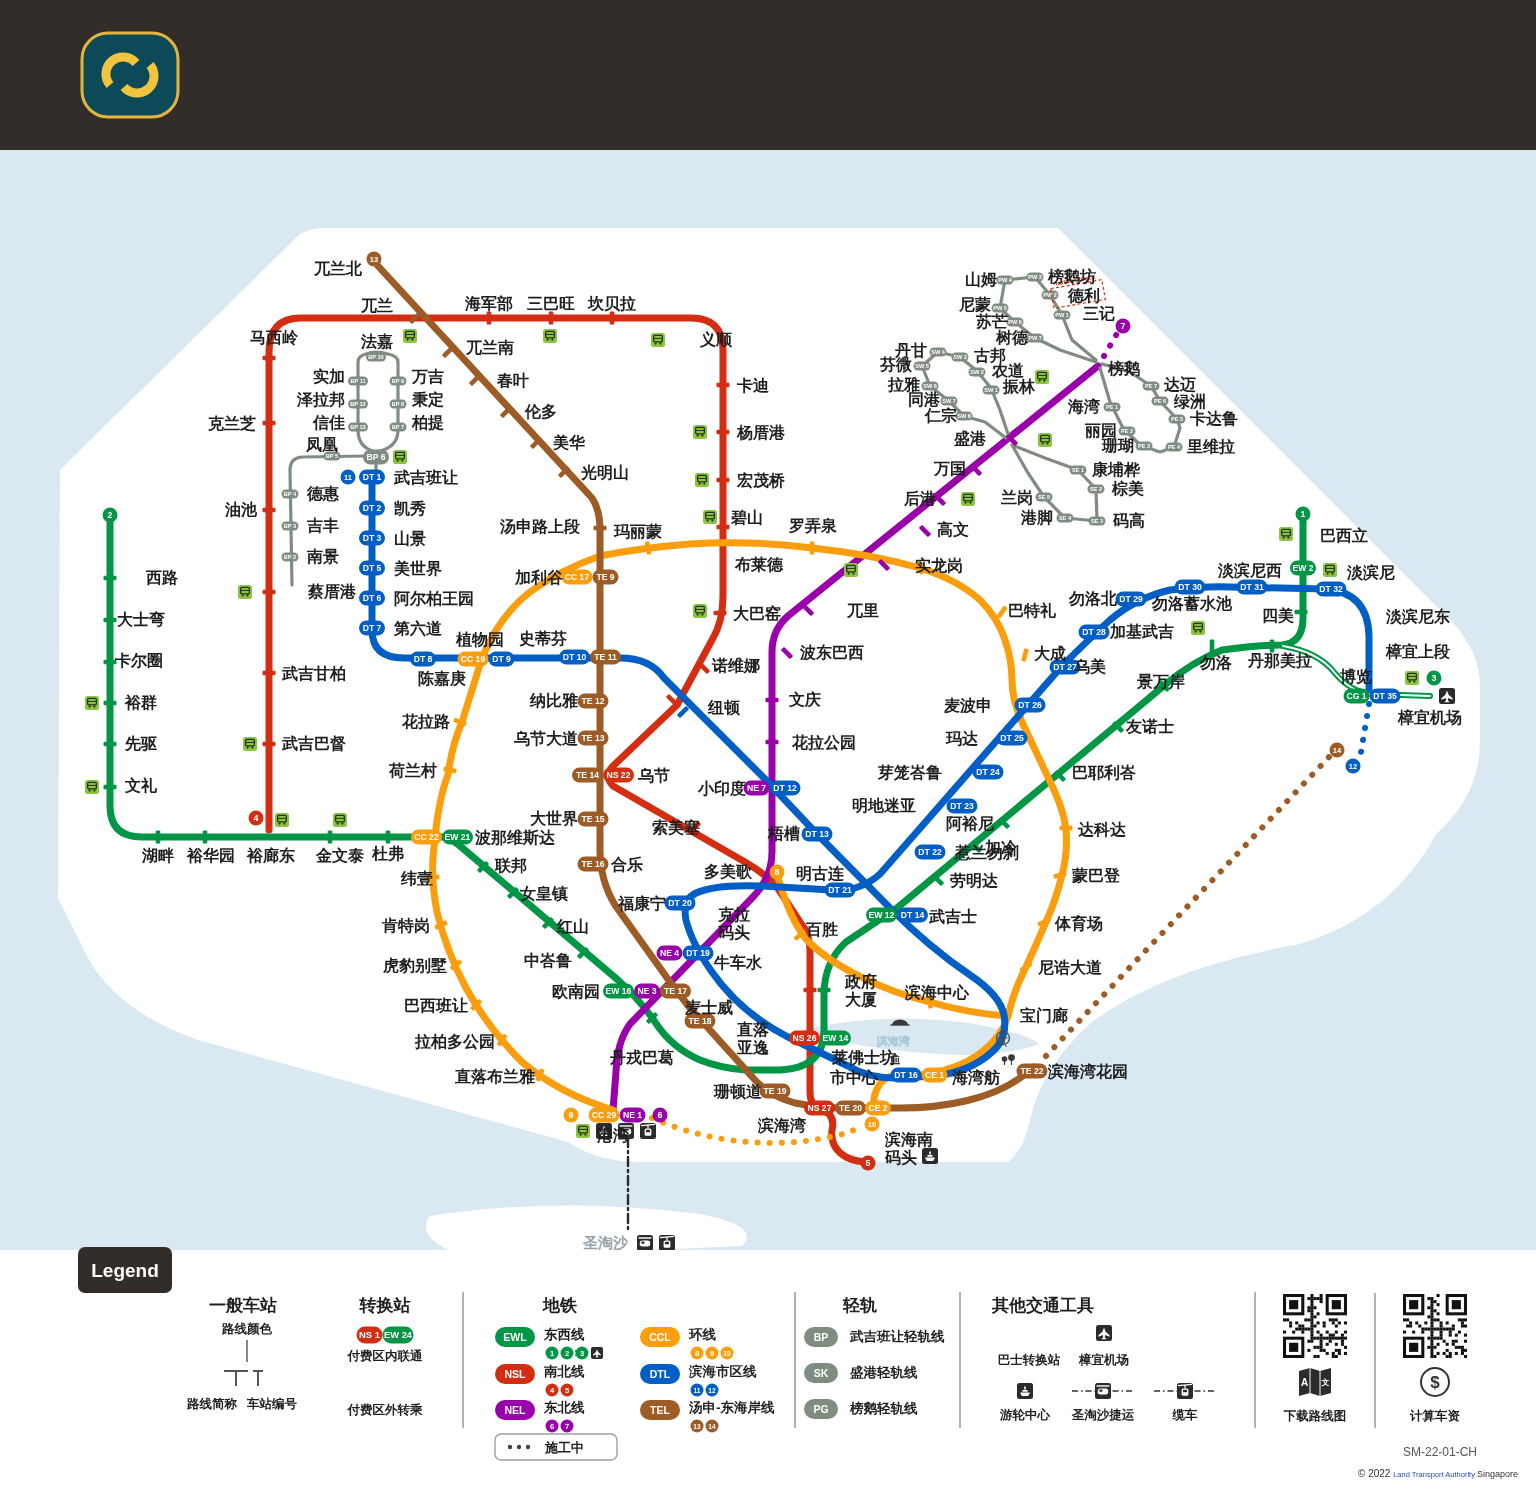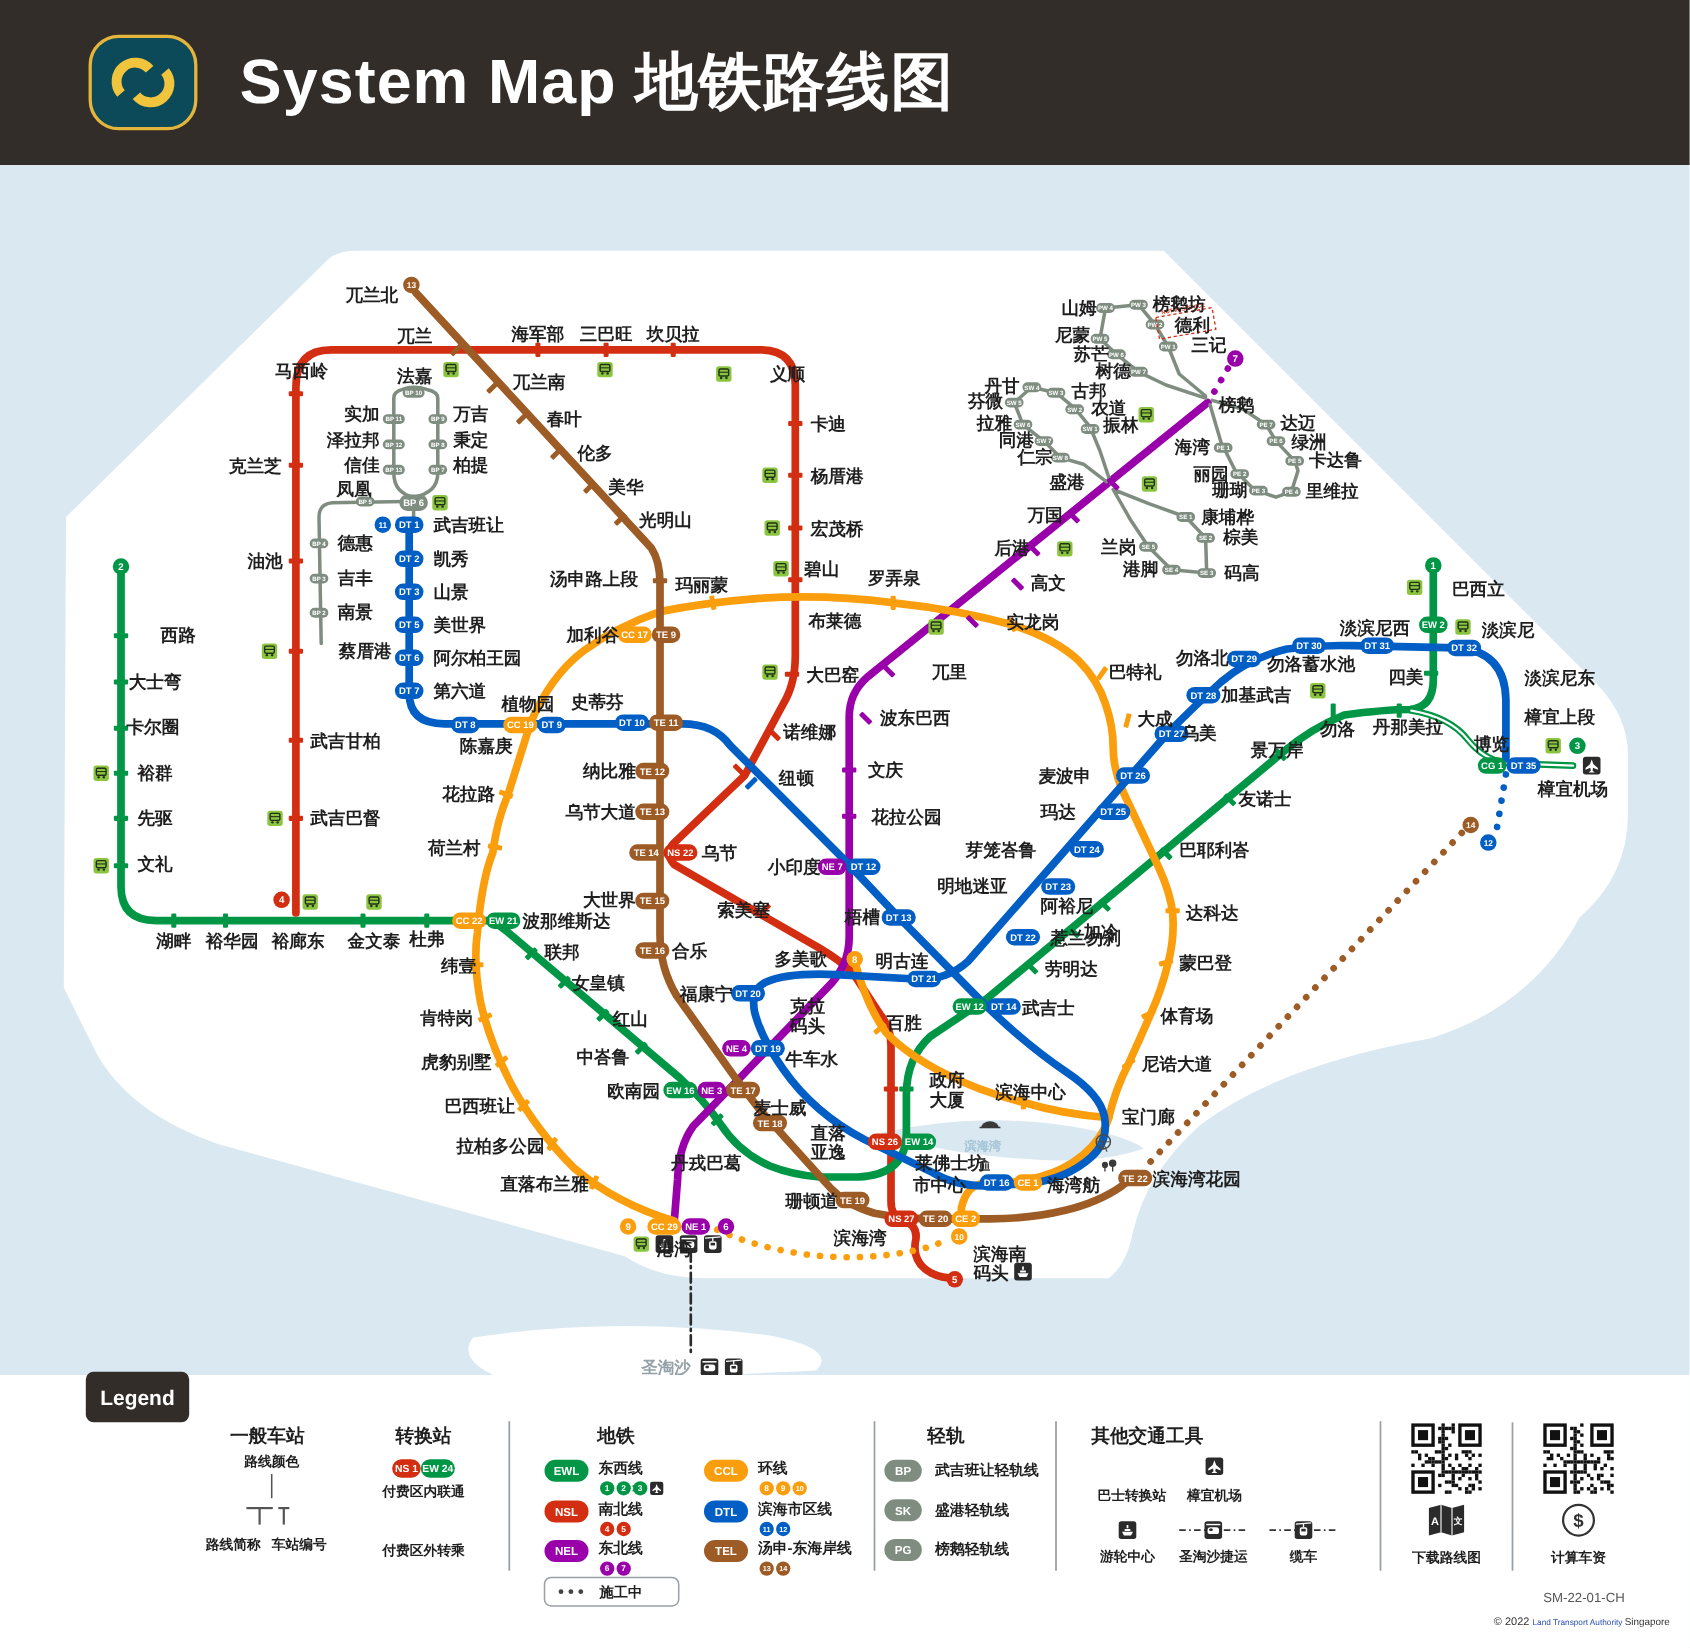--- a/index.html
+++ b/index.html
@@ -12,21 +12,20 @@
 </style>
 </head>
 <body>
 
 <div id="hdr">
   <svg class="logo" width="104" height="92" viewBox="-52 -46 104 92">
     <rect x="-48" y="-42" width="96" height="84" rx="26" fill="#0d4a59" stroke="#e3b53c" stroke-width="3"></rect>
     <path d="M -20,10 A 13,13 0 1 1 6,-12" fill="none" stroke="#f0c53d" stroke-width="9"></path>
     <path d="M 20,-10 A 13,13 0 1 1 -6,12" fill="none" stroke="#f0c53d" stroke-width="9"></path>
   </svg>
-  <div class="ttl">System Map 地铁路线图</div>
 </div>
 
 <svg id="mapsvg" width="1536" height="1348" viewBox="0 150 1536 1348">
     <rect x="0" y="150" width="1536" height="1100" fill="#d9e8f1"></rect>
     <path d="M 60,470 L 300,234 Q 310,228 324,228 L 1058,228 L 1452,622 Q 1480,652 1480,686 L 1480,740 Q 1480,796 1436,834 Q 1392,916 1300,944 Q 1164,968 1092,1022 Q 1042,1066 1030,1120 Q 1024,1150 1008,1162 L 640,1162 Q 598,1162 568,1142 L 198,1040 Q 118,1012 88,958 L 58,898 Z" fill="#ffffff"></path>
     <path d="M 430,1216 Q 560,1196 700,1214 Q 762,1226 742,1246 L 470,1258 Q 412,1240 430,1216 Z" fill="#ffffff"></path>
     <path d="M 800,1030 Q 880,1012 960,1022 Q 1020,1030 1040,1044 Q 1000,1058 940,1054 Q 860,1050 800,1030 Z" fill="#d9e8f1"></path>
     <text x="877" y="1045" font-size="11" font-weight="600" fill="#a9c8da" text-anchor="start">滨海湾</text>
     <path d="M 269,830 L 269,352 Q 269,318 301,318 L 691,318 Q 723,318 723,350 L 723,596 Q 723,622 712,640 L 677,705 L 612,767 Q 604,776 613,786 L 745,862 Q 762,872 775,884 L 800,922 Q 810,934 810,950 L 810,1092 Q 810,1106 820,1109 Q 836,1114 832,1130 Q 830,1148 846,1157 Q 856,1162 868,1162" fill="none" stroke="#d42e12" stroke-width="7" stroke-linecap="round" stroke-linejoin="round"></path>
     <path d="M 110,518 L 110,806 Q 110,837 142,837 L 448,837 L 460,846 L 618,980 Q 640,1000 655,1022 Q 672,1048 700,1060 Q 720,1068 745,1070 L 780,1070 Q 824,1068 824,1030 L 824,995 Q 824,962 846,942 L 897,908 L 1166,684 Q 1192,662 1222,650 Q 1258,645 1282,645 Q 1303,643 1303,618 L 1303,514" fill="none" stroke="#009645" stroke-width="7" stroke-linecap="round" stroke-linejoin="round"></path>

